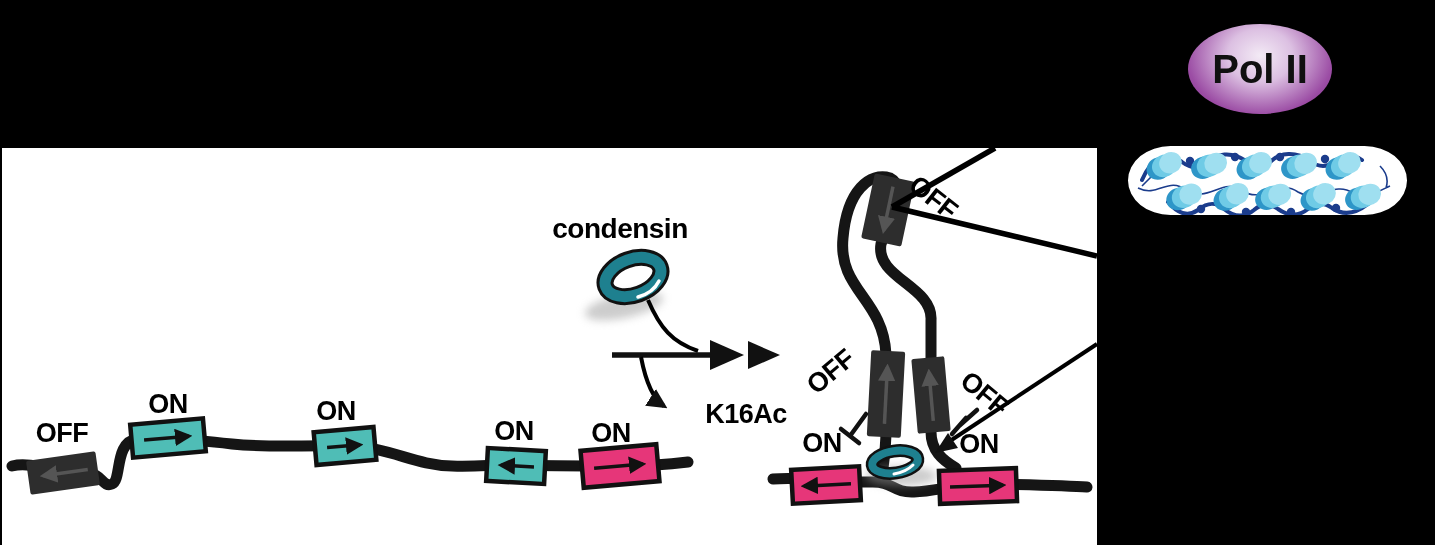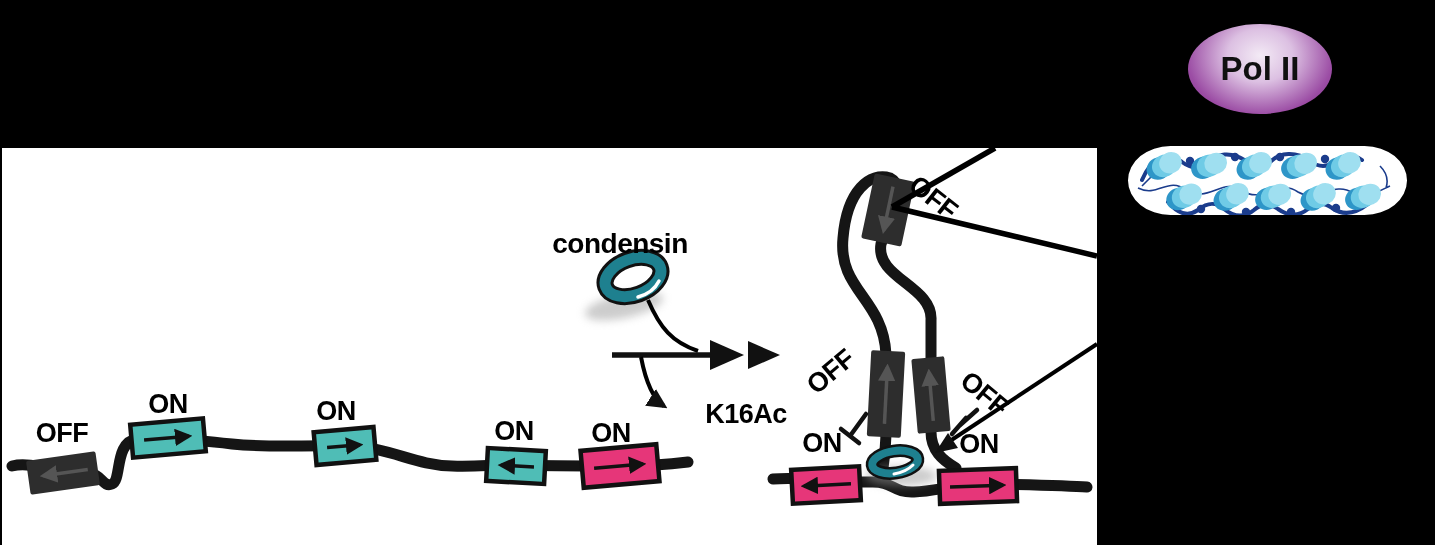--- a/index.html
+++ b/index.html
@@ -9,21 +9,21 @@
   .main-panel svg{position:absolute;left:0;top:0;}
   .lbl{position:absolute;transform:translate(-50%,-50%);font-weight:bold;font-size:27px;
        color:#000;letter-spacing:-0.5px;white-space:nowrap;line-height:1;}
   .lbl.rot38{transform:translate(-50%,-50%) rotate(38deg);}
   .lbl.rotm40{transform:translate(-50%,-50%) rotate(-40deg);}
   .lbl.rot40{transform:translate(-50%,-50%) rotate(40deg);}
   .lbl.big{font-size:28px;}
   .polii{position:absolute;left:1188px;top:24px;width:144px;height:90px;border-radius:50%;
          background:radial-gradient(ellipse at 50% 35%, #f3eaf5 0%, #dcc0e2 32%, var(--pol2-purple,#9b4ca4) 72%, #7e3487 100%);
          display:flex;align-items:center;justify-content:center;
-         font-weight:bold;font-size:33px;color:#101010;}
+         font-weight:bold;font-size:40px;color:#101010;}
   .nuc-box{position:absolute;left:1123px;top:141px;width:289px;height:79px;background:#fff;
            border:5px solid #000;border-radius:48px/40px;box-sizing:border-box;overflow:hidden;}
   .nuc-notch{position:absolute;left:1269px;top:215px;width:17px;height:6px;background:#000;}
 
   
   .dna{fill:none;stroke:#151515;stroke-width:11;stroke-linecap:round;}
   .gene-teal{fill:var(--teal-gene,#4fbdb6);stroke:#111;stroke-width:4.5px;}
   .gene-pink{fill:var(--pink-gene,#e63679);stroke:#111;stroke-width:4.5px;}
   .gene-dark{fill:var(--dark-gene,#2d2d2d);}
   .arr-black{stroke:#111;stroke-width:3.5;fill:none;}
@@ -143,21 +143,21 @@
       <line class="thin-arrow" x1="1095" y1="196" x2="948" y2="293"></line>
       <polygon points="933,305 956,300 946,285" fill="#111"></polygon>
     </svg>
 
     <div class="lbl" style="left:60px;top:285px">OFF</div>
     <div class="lbl" style="left:166px;top:256px">ON</div>
     <div class="lbl" style="left:334px;top:263px">ON</div>
     <div class="lbl" style="left:512px;top:283px">ON</div>
     <div class="lbl" style="left:609px;top:285px">ON</div>
 
-    <div class="lbl big" style="left:618px;top:96px">condensin</div>
+    <div class="lbl big" style="left:618px;top:81px">condensin</div>
     <div class="lbl" style="left:744px;top:266px">K16Ac</div>
 
     <div class="lbl rot38" style="left:931px;top:50px">OFF</div>
     <div class="lbl rotm40" style="left:829px;top:224px">OFF</div>
     <div class="lbl rot40" style="left:982px;top:246px">OFF</div>
     <div class="lbl" style="left:820px;top:295px">ON</div>
     <div class="lbl" style="left:977px;top:296px">ON</div>
   </div>
 
   <div class="polii">

